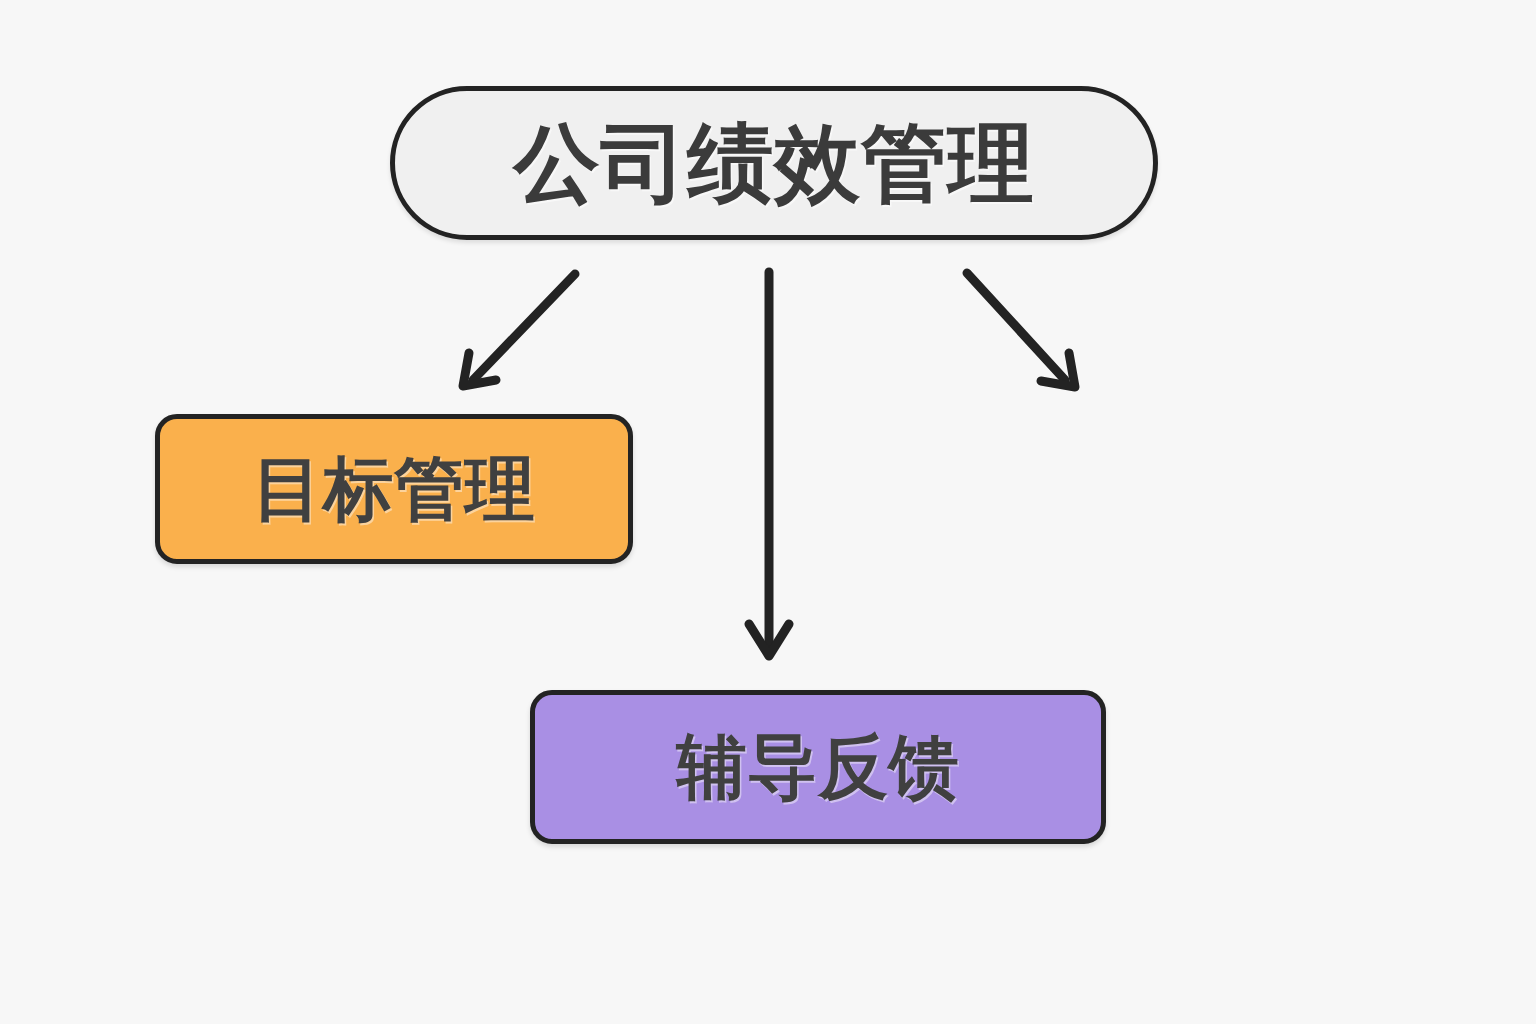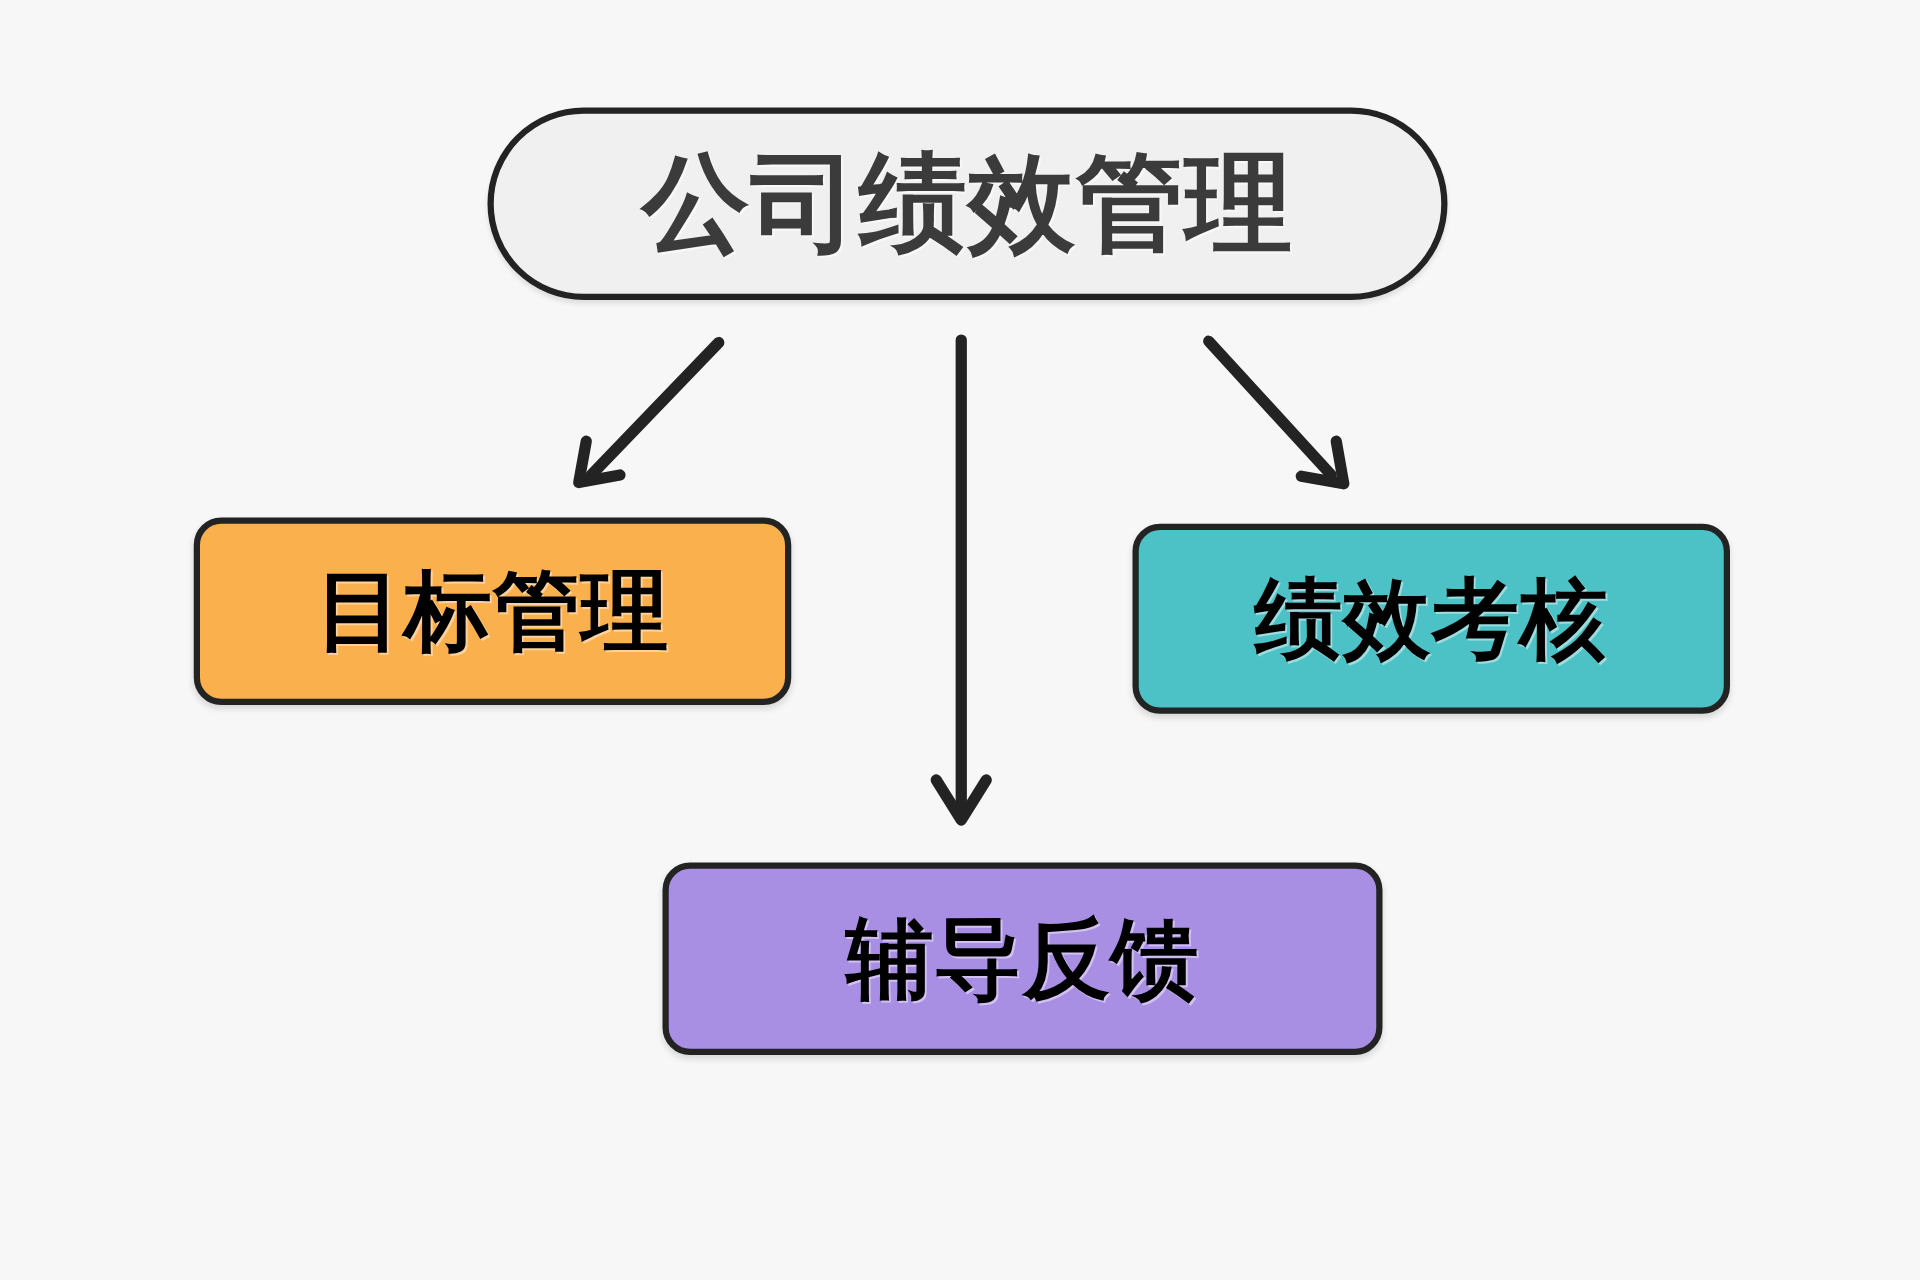--- a/index.html
+++ b/index.html
@@ -67,21 +67,21 @@
     text-shadow: 1.5px 1.5px 0 rgba(255,255,255,0.55);
   }
 
   
   .node-child {
     border-radius: 22px;
     box-shadow: 0 3px 5px rgba(0,0,0,0.13);
   }
   .node-child .node-label {
     font-size: 70px;
-    color: #000000;
+    color: #404040;
     text-shadow: 1.5px 1.5px 0 rgba(255,255,255,0.45);
   }
 
   #node-goal {
     left: 155px;
     top: 414px;
     width: 478px;
     height: 150px;
   }
   #node-coaching {
@@ -125,17 +125,14 @@
   </div>
 
   <div class="node node-child" id="node-goal" style="background: rgb(250, 176, 76); border-color: rgb(35, 35, 35);">
     <span class="node-label">目标管理</span>
   </div>
 
   <div class="node node-child" id="node-coaching" style="background: rgb(169, 143, 228); border-color: rgb(35, 35, 35);">
     <span class="node-label">辅导反馈</span>
   </div>
 
-  <div class="node node-child" id="node-appraisal" style="background: rgb(77, 194, 198); border-color: rgb(35, 35, 35);">
-    <span class="node-label">绩效考核</span>
-  </div>
 
 </div>
 
 </body></html>

